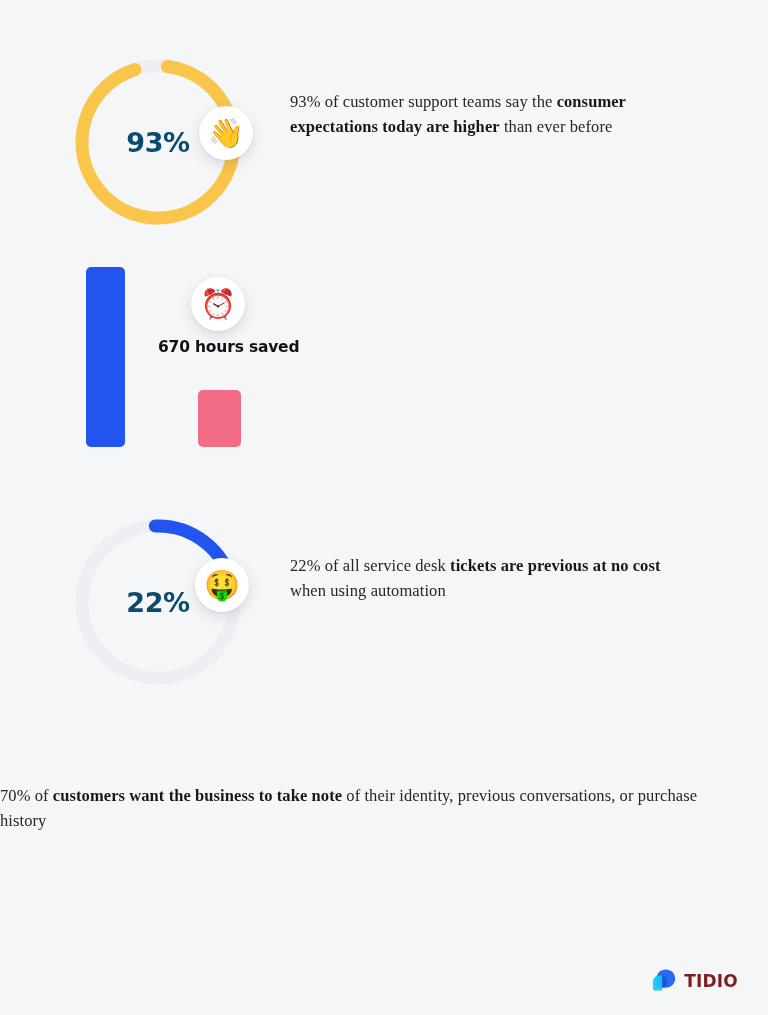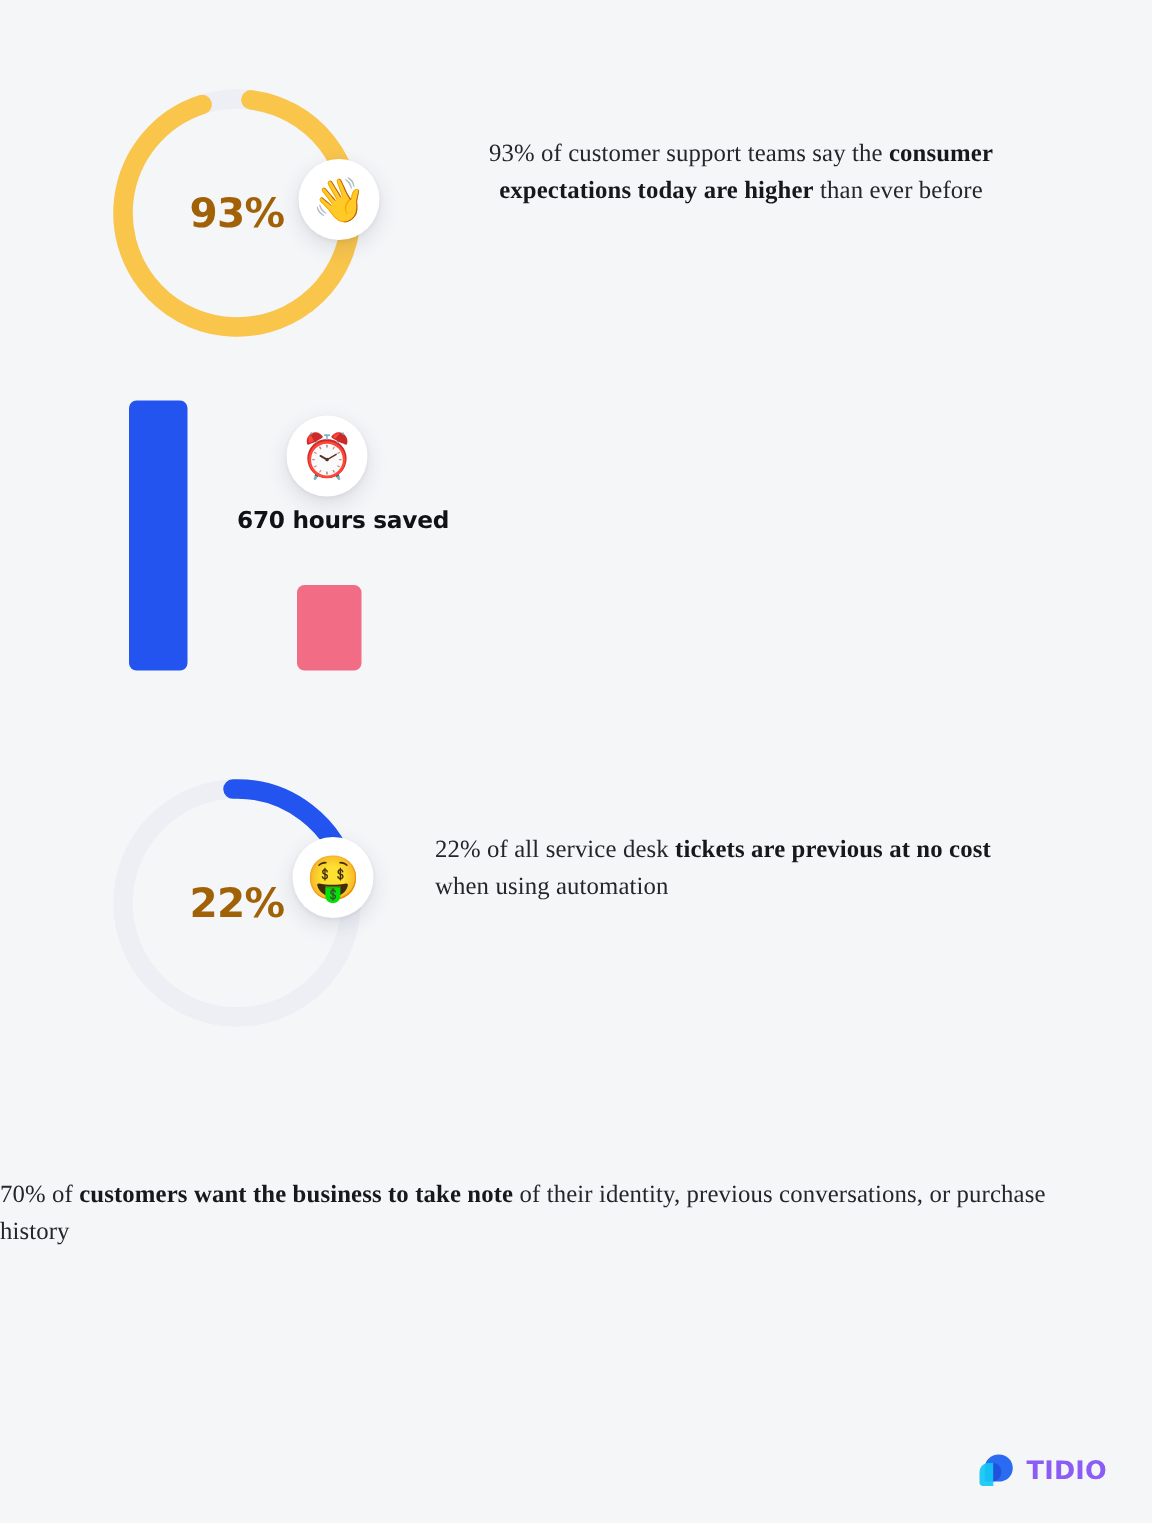--- a/index.html
+++ b/index.html
@@ -68,21 +68,21 @@
     top: 0; left: 0;
     width: 176px;
     height: 176px;
     display: flex;
     align-items: center;
     justify-content: center;
     font-family: "DejaVu Sans", "Liberation Sans", sans-serif;
     font-size: 27px;
     font-weight: 700;
     letter-spacing: -0.015em;
-    color: #a16207;
+    color: #0c4a6e;
   }
 
   
   .emoji-badge {
     position: absolute;
     width: 54px;
     height: 54px;
     border-radius: 50%;
     background: #FFFFFF;
     display: flex;
@@ -111,21 +111,21 @@
     color: #111216;
     white-space: nowrap;
   }
 
   
   #row-1 { top: 48px;  height: 200px; }
   #row-2 { top: 262px; height: 200px; }
   #row-3 { top: 508px; height: 200px; }
   #row-4 { top: 742px; height: 200px; }
 
-  #row-1 .text-col { padding-top: 41px; text-align: center; }
+  #row-1 .text-col { padding-top: 41px; }
   #row-2 .text-col { padding-top: 52px; }
   #row-3 .text-col { padding-top: 45px; }
   #row-4 .text-col { padding-top: 41px; }
 
   .donut-1, .donut-3, .donut-4 { left: 70px; top: 6px; }
 
   .badge-1 { left: 199px; top: 58px;  }
   .badge-2 { left: 191px; top: 15px;  }
   .badge-3 { left: 195px; top: 50px;  }
   .badge-4 { left: 195px; top: 42px;  }
@@ -147,21 +147,21 @@
   .logo-mark {
     width: 25px;
     height: 25px;
     position: relative;
   }
   .logo-text {
     font-family: "DejaVu Sans", "Liberation Sans", sans-serif;
     font-size: 17px;
     font-weight: 700;
     letter-spacing: 0.01em;
-    color: #8b5cf6;
+    color: #7f1d1d;
   }
 </style>
 </head>
 <body>
 
 <div class="page">
 
   <div class="stat-row" id="row-1">
     <div class="visual-col">
 

